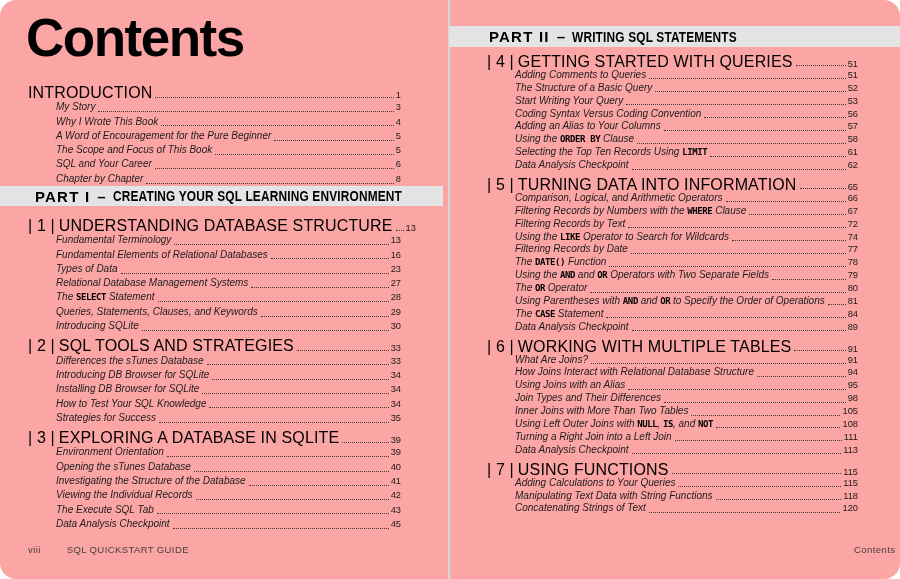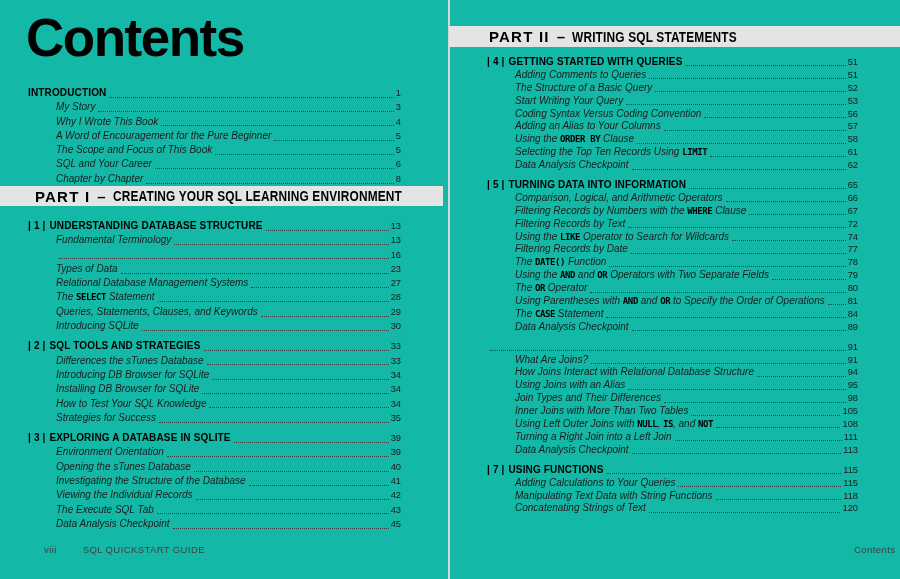--- a/index.html
+++ b/index.html
@@ -5,23 +5,24 @@
   :root{
     --bar-bg:#e4e4e4;
     --divider:#d6d6d6;
     --ink:#111111;
     --entry-ink:#1c1c1c;
     --dots:#3d3d3d;
     --footer-ink:#3f3f3f;
   }
   html,body{margin:0;padding:0;background:#ffffff;}
   .spread{
-    position:relative;width:900px;height:579px;background:#14b8a6;
+    position:relative;width:900px;height:579px;background:#fca5a5;
     font-family:"Liberation Sans",sans-serif;color:var(--ink);
     overflow:hidden;
+    border-radius:16px;
   }
   .page{position:absolute;top:0;height:579px;}
   .page-left{left:0;width:449px;}
   .page-right{left:440px;width:516px;}
   .page-divider{position:absolute;left:448px;top:0;width:2px;height:579px;background:var(--divider);}
 
   .contents-title{
     position:absolute;left:26px;top:8px;margin:0;
     font-size:53px;font-weight:bold;letter-spacing:-1.5px;color:#000;
     line-height:1.15;
@@ -44,21 +45,21 @@
   .toc-intro{left:28px;top:86px;width:373px;}
   .toc-left-chapters{left:28px;top:219px;width:373px;text-align:right;}
   .toc-right-chapters{left:47px;top:56px;width:371px;}
 
   .toc-row{display:flex;align-items:baseline;}
   .page-left .toc-row{height:14.3px;line-height:14.3px;}
   .page-right .toc-row{height:12.9px;line-height:12.9px;}
   .page-left .chapter-block{margin-bottom:6px;}
   .page-right .chapter-block{margin-bottom:7px;}
 
-  .toc-row.heading .toc-title{font-weight:bold;font-style:normal;font-size:10px;letter-spacing:0.15px;color:#000;}
+  .toc-row.heading .toc-title{font-weight:normal;font-style:normal;font-size:16px;letter-spacing:0.15px;color:#000;}
   .toc-row.entry{padding-left:28px;}
   .toc-row.entry .toc-title{font-style:italic;font-size:10px;color:var(--entry-ink);}
   .toc-title{white-space:nowrap;}
   .toc-title .sql{
     font-family:"DejaVu Sans Mono",monospace;font-style:normal;font-weight:bold;
     font-size:9px;letter-spacing:-0.4px;color:#000;
   }
   .ch-num{margin-right:4px;}
   .dots{
     flex:1 1 auto;align-self:flex-end;height:0;
@@ -66,21 +67,21 @@
     margin:0 2px 2.5px 3px;min-width:8px;
   }
   .pg{font-size:9.3px;font-style:normal;color:#1a1a1a;}
 
   .page-footer{
     position:absolute;top:544px;font-size:9.5px;color:var(--footer-ink);
     letter-spacing:0.4px;white-space:nowrap;
   }
   .footer-left{left:28px;}
   .footer-right{right:27px;text-align:right;}
-  .folio-left{display:inline-block;margin-right:26px;margin-left:16px;}
+  .folio-left{display:inline-block;margin-right:26px;}
   .folio-right{display:inline-block;margin-left:26px;}
 </style>
 </head>
 <body>
 
 <div class="spread">
 
   <div class="page page-left">
     <h1 class="contents-title">Contents</h1>
 
@@ -136,20 +137,21 @@
             <span class="toc-title"><span class="ch-num">| 1 |</span>UNDERSTANDING DATABASE STRUCTURE</span>
             <span class="dots"></span>
             <span class="pg">13</span>
           </div>
           <div class="toc-row entry">
             <span class="toc-title"><span>Fundamental Terminology</span></span>
             <span class="dots"></span>
             <span class="pg">13</span>
           </div>
           <div class="toc-row entry">
+            <span class="toc-title"><span>Fundamental Elements of Relational Databases</span></span>
             <span class="dots"></span>
             <span class="pg">16</span>
           </div>
           <div class="toc-row entry">
             <span class="toc-title"><span>Types of Data</span></span>
             <span class="dots"></span>
             <span class="pg">23</span>
           </div>
           <div class="toc-row entry">
             <span class="toc-title"><span>Relational Database Management Systems</span></span>
@@ -362,20 +364,21 @@
             <span class="pg">84</span>
           </div>
           <div class="toc-row entry">
             <span class="toc-title"><span>Data Analysis Checkpoint</span></span>
             <span class="dots"></span>
             <span class="pg">89</span>
           </div>
         </div>
         <div class="chapter-block">
           <div class="toc-row heading">
+            <span class="toc-title"><span class="ch-num">| 6 |</span>WORKING WITH MULTIPLE TABLES</span>
             <span class="dots"></span>
             <span class="pg">91</span>
           </div>
           <div class="toc-row entry">
             <span class="toc-title"><span>What Are Joins?</span></span>
             <span class="dots"></span>
             <span class="pg">91</span>
           </div>
           <div class="toc-row entry">
             <span class="toc-title"><span>How Joins Interact with Relational Database Structure</span></span>

